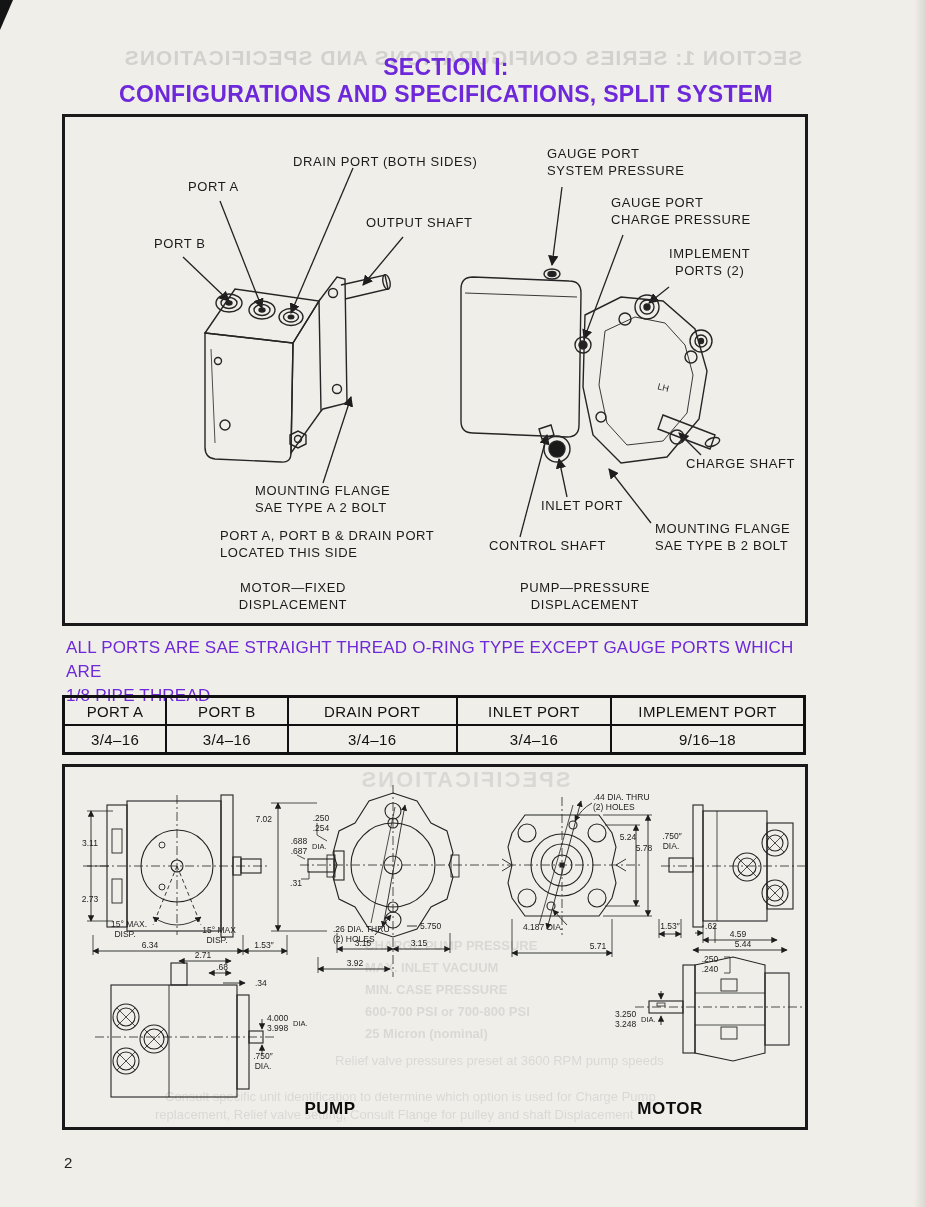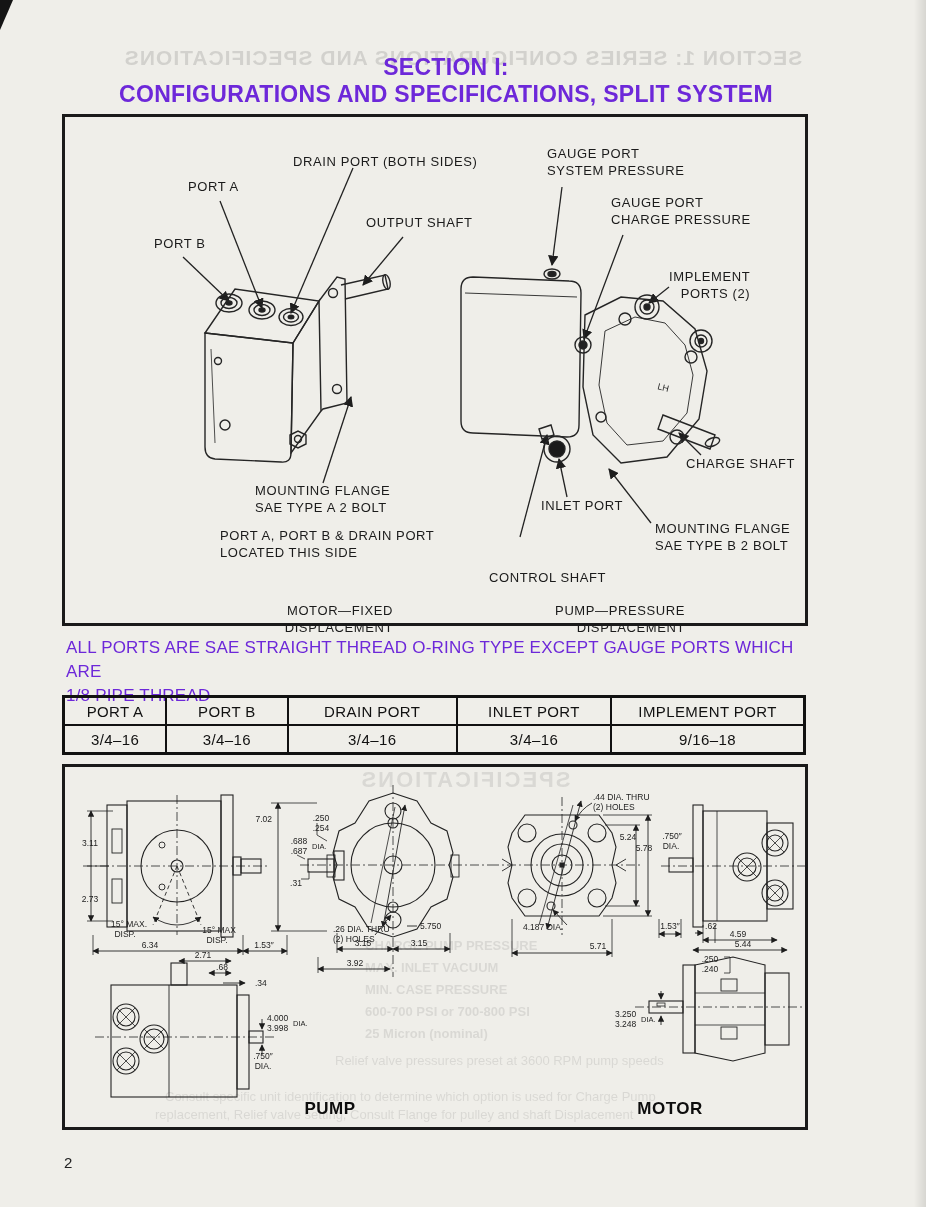--- a/index.html
+++ b/index.html
@@ -13,21 +13,21 @@
           font-weight:bold;font-size:21px;letter-spacing:1px;color:rgba(50,50,48,.15);
           transform:scaleX(-1);white-space:nowrap;filter:blur(.4px);}
   .title{position:absolute;left:0;top:54px;width:872px;text-align:center;
           font-weight:bold;font-size:23px;line-height:27px;letter-spacing:.3px;color:#6d28d9;padding-left:10px;}
   .figbox{position:absolute;border:3px solid #1a1a1a;}
   .fig1{left:62px;top:114px;width:740px;height:506px;}
   .fig2{left:62px;top:764px;width:740px;height:360px;}
   .fig1 svg,.fig2 svg{position:absolute;left:0;top:0;}
   .lbl{position:absolute;font-size:13px;letter-spacing:.6px;line-height:17px;
        white-space:nowrap;color:#1b1b1b;}
-  .lbl.center{text-align:right;margin-top:23px;}
+  .lbl.center{text-align:center;}
   .note{position:absolute;left:66px;top:636px;width:740px;font-size:17px;
         line-height:24px;letter-spacing:.2px;color:#6d28d9;}
   table.ports{position:absolute;left:62px;top:695px;width:744px;
         border-collapse:collapse;border:3px solid #111;}
   table.ports th,table.ports td{border:2px solid #111;text-align:center;
         font-weight:normal;font-size:15px;letter-spacing:.4px;padding:0;height:26px;color:#111;}
   .pagenum{position:absolute;left:64px;top:1154px;font-size:15px;color:#222;}
   .ghost{position:absolute;color:rgba(45,45,42,.11);filter:blur(.4px);white-space:nowrap;}
   .g-spec{left:230px;top:0px;width:340px;text-align:center;font-weight:bold;
           font-size:22px;letter-spacing:2px;transform:scaleX(-1);}
@@ -153,21 +153,21 @@
     </div>
     <div class="lbl" style="left:476px;top:380px;">INLET PORT</div>
     <div class="lbl" style="left:590px;top:403px;">
       <div>MOUNTING FLANGE</div>
       <div>SAE TYPE B 2 BOLT</div>
     </div>
     <div class="lbl" style="left:155px;top:410px;">
       <div>PORT A, PORT B &amp; DRAIN PORT</div>
       <div>LOCATED THIS SIDE</div>
     </div>
-    <div class="lbl" style="left:424px;top:420px;margin-top:32px;">CONTROL SHAFT</div>
+    <div class="lbl" style="left:424px;top:420px;">CONTROL SHAFT</div>
     <div class="lbl center" style="left:128px;top:462px;width:200px;">
       <div>MOTOR—FIXED</div>
       <div>DISPLACEMENT</div>
     </div>
     <div class="lbl center" style="left:420px;top:462px;width:200px;">
       <div>PUMP—PRESSURE</div>
       <div>DISPLACEMENT</div>
     </div>
   </div>
 

